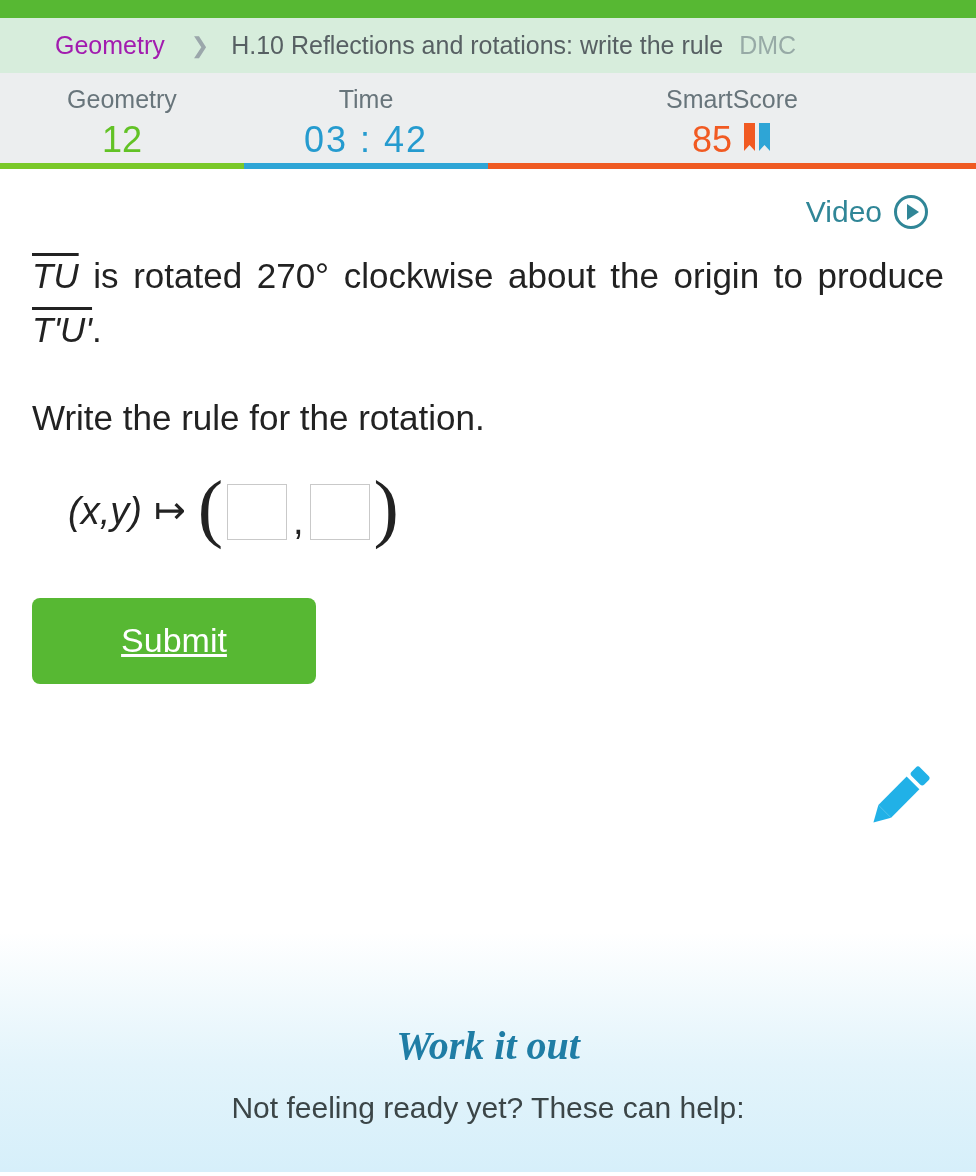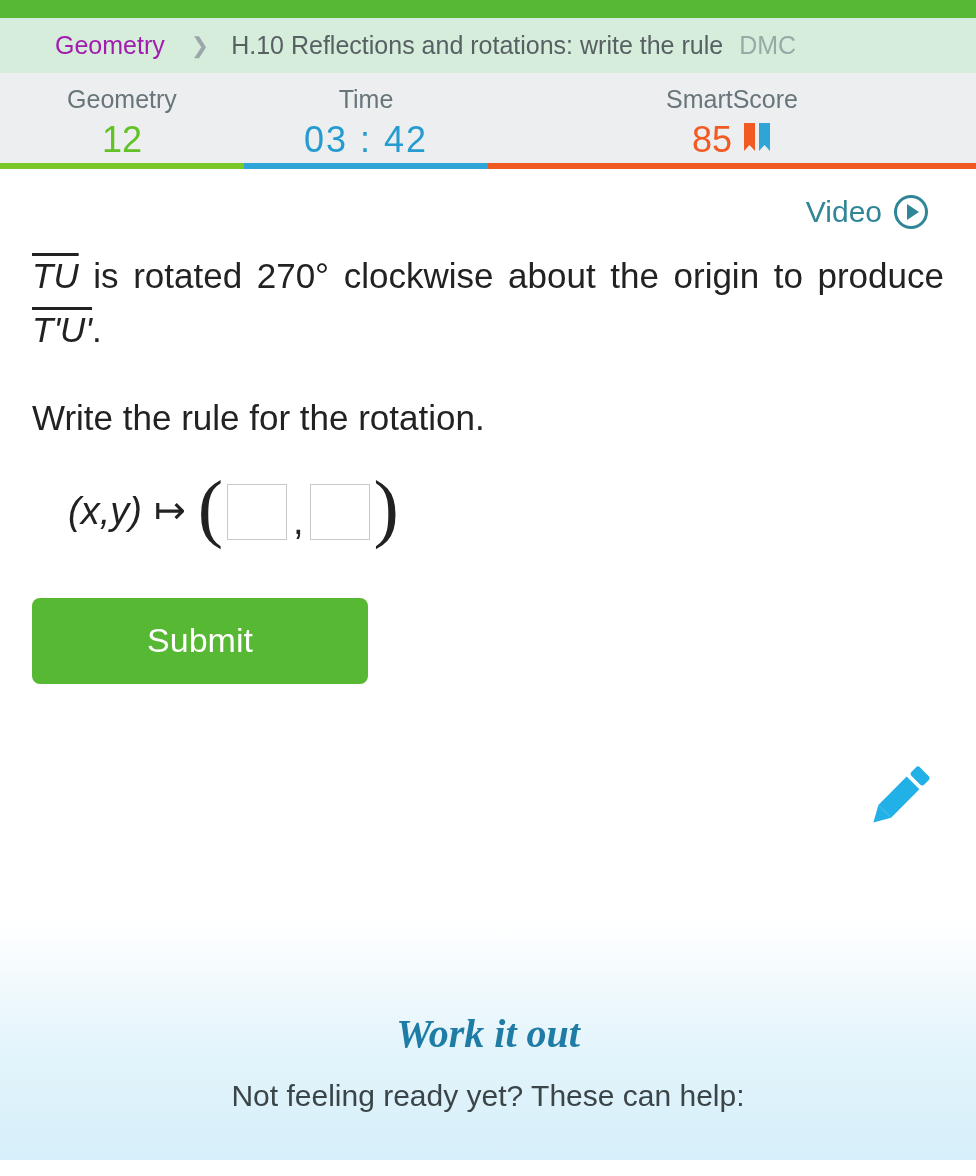--- a/index.html
+++ b/index.html
@@ -122,33 +122,34 @@
     font-style: normal;
   }
   .comma-small { font-style: normal; padding: 0 2px; position: relative; top: 10px;}
   .submit-row { padding: 58px 0 0 32px; }
   .submit-btn {
     background: #57b833;
     color: #fff;
     font-size: 34px;
     border: none;
     border-radius: 8px;
-    width: 336px;
+    width: 284px;
     height: 86px;
     cursor: pointer;
+    text-decoration: underline;
   }
   .pencil {
     position: absolute;
     right: 28px;
     top: 748px;
     cursor: pointer;
   }
   .footer {
     position: absolute;
-    bottom: 16px; left: 0; right: 0;
+    bottom: 4px; left: 0; right: 0;
     height: 240px;
     background: linear-gradient(to bottom, rgba(255,255,255,0) 0%, #e3f4fb 55%, #d6effa 100%);
     text-align: center;
     padding-top: 90px;
   }
   .footer h2 {
     color: #1f7da5;
     font-family: Georgia, "Times New Roman", serif;
     font-size: 40px;
     font-style: italic;

